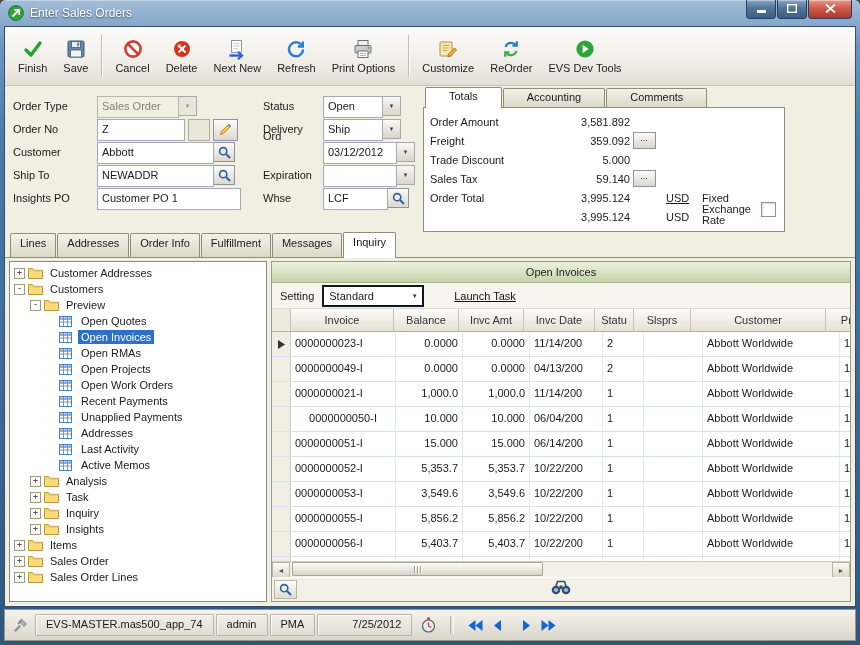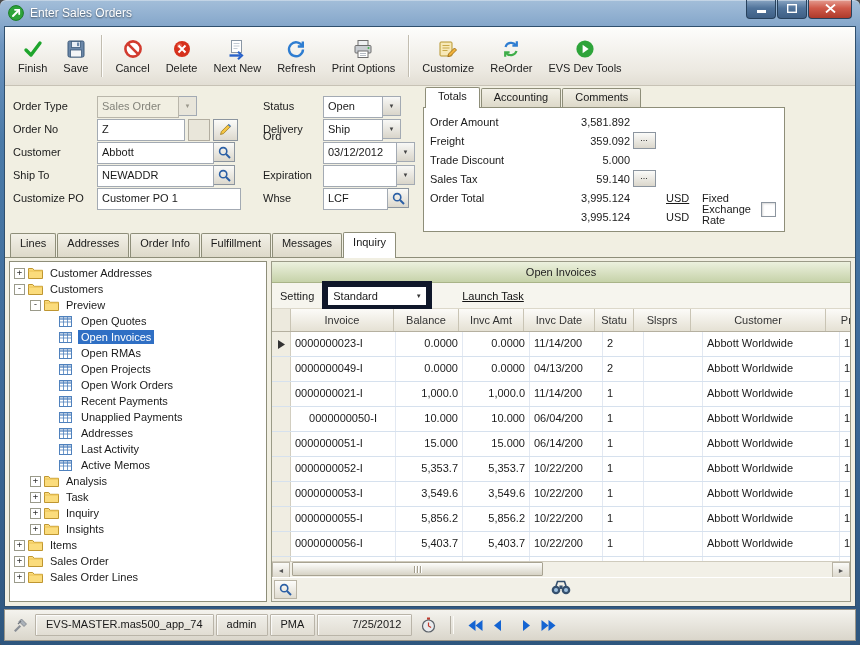--- a/index.html
+++ b/index.html
@@ -40,21 +40,21 @@
                font-size:6px;color:#444;}
   .combo-arrow.disabled{color:#9a978c;background:#e8e5da;}
   .lookup-btn{width:20px;flex:none;border:1px solid #8c959f;border-left:none;
               background:linear-gradient(180deg,#fafaf8,#dcd8cd);display:flex;align-items:center;justify-content:center;}
   .mini-btn{position:absolute;width:20px;height:20px;border:1px solid #b2ada0;background:#e9e6da;}
   .pencil-btn{position:absolute;width:23px;height:20px;border:1px solid #8c959f;
               background:linear-gradient(180deg,#fbfbf9,#ddd9ce);display:flex;align-items:center;justify-content:center;}
   
   .totals{position:absolute;left:418px;top:4px;width:362px;height:142px;}
   .totals-tabs{display:flex;height:17px;margin-left:2px;align-items:flex-end;}
-  .t-tab{padding:1px 12px;height:16px;line-height:14px;margin-right:1px;border:1px solid #8e8e79;border-bottom:none;
+  .t-tab{padding:1px 23px;height:16px;line-height:14px;margin-right:1px;border:1px solid #8e8e79;border-bottom:none;
          border-radius:2px 2px 0 0;background:linear-gradient(180deg,#f3f1e8,#ddd9c9);}
   .t-tab.active{background:#fff;height:18px;position:relative;z-index:2;margin-bottom:-1px;}
   .totals-box{position:absolute;left:0;top:17px;right:0;bottom:0;background:#fff;border:1px solid #8e8e79;padding:4px 6px;}
   .tot-row{display:flex;align-items:center;height:19px;}
   .tot-label{width:108px;flex:none;}
   .tot-value{width:92px;flex:none;text-align:right;}
   .tot-ell{width:28px;flex:none;display:flex;justify-content:center;}
   .ell-btn{width:21px;height:15px;border:1px solid #8c959f;background:linear-gradient(180deg,#fbfbf9,#dbd7cc);
            font-size:9px;line-height:11px;text-align:center;}
   .tot-cur{margin-left:8px;}
@@ -76,21 +76,21 @@
   .exp-spacer{width:13px;flex:none;}
   .tree-icon{width:16px;height:12px;flex:none;margin-right:3px;display:flex;align-items:center;}
   .tree-label{padding:0 3px;line-height:14px;}
   .tree-row.selected .tree-label{background:#2f6fc4;color:#fff;}
   
   .inquiry-panel{flex:1;display:flex;flex-direction:column;background:#fff;border:1px solid #9b9b88;overflow:hidden;}
   .panel-header{height:20px;flex:none;line-height:20px;text-align:center;color:#222;
                 background:linear-gradient(180deg,#ecf1de,#c6d2a9);border-bottom:1px solid #a9b488;}
   .setting-row{height:25px;flex:none;display:flex;align-items:center;gap:8px;padding:0 8px;
                background:#f6f5ee;border-bottom:1px solid #dcd8ca;}
-  .setting-combo{width:98px;height:18px;display:flex;align-items:center;border:6px solid #0f172a;background:#fff;}
+  .setting-combo{width:98px;height:18px;display:flex;align-items:center;border:2px solid #0f172a;background:#fff;}
   .setting-combo .val{flex:1;padding:0 5px;}
   .setting-combo .arr{width:15px;text-align:center;font-size:6px;color:#333;}
   .launch-link{margin-left:22px;text-decoration:underline;color:#111;}
   .g-header{height:22px;flex:none;display:flex;background:linear-gradient(180deg,#fcfbf8,#e5e1d4);
             border-bottom:1px solid #b5b0a0;}
   .g-hcell{flex:none;display:flex;align-items:center;justify-content:center;padding:0 3px;
            border-right:1px solid #c9c4b4;color:#333;overflow:hidden;white-space:nowrap;}
   .g-ind{width:18px;flex:none;background:#edeade;border-right:1px solid #c9c4b4;
          display:flex;align-items:center;justify-content:center;}
   .grid-body{flex:1;background:#fff;overflow:hidden;}
@@ -291,21 +291,21 @@
           <div class="f-label" style="left: 8px; top: 79px;">Ship To</div>
           <div class="f-box" style="left: 92px; top: 79px; width: 138px;">
             <div class="t-input">NEWADDR</div>
             <div class="lookup-btn">
               <svg width="13" height="13" viewBox="0 0 13 13">
                 <circle cx="5.2" cy="5.2" r="3.6" fill="none" stroke="#2b5fa5" stroke-width="1.6"></circle>
                 <line x1="8" y1="8" x2="12" y2="12" stroke="#2b5fa5" stroke-width="2"></line>
               </svg>
             </div>
           </div>
-          <div class="f-label" style="left: 8px; top: 102px;">Customize PO</div>
+          <div class="f-label" style="left: 8px; top: 102px;">Insights PO</div>
           <div class="f-box" style="left: 92px; top: 102px; width: 144px;">
             <div class="t-input">Customer PO 1</div>
           </div>
           <div class="f-label" style="left: 258px; top: 10px;">Status</div>
           <div class="f-box" style="left: 318px; top: 10px; width: 78px;">
             <div class="t-input">Open</div>
             <div class="combo-arrow">▼</div>
           </div>
           <div class="f-label" style="left: 258px; top: 33px;">Delivery</div>
           <div class="f-box" style="left: 318px; top: 33px; width: 78px;">

